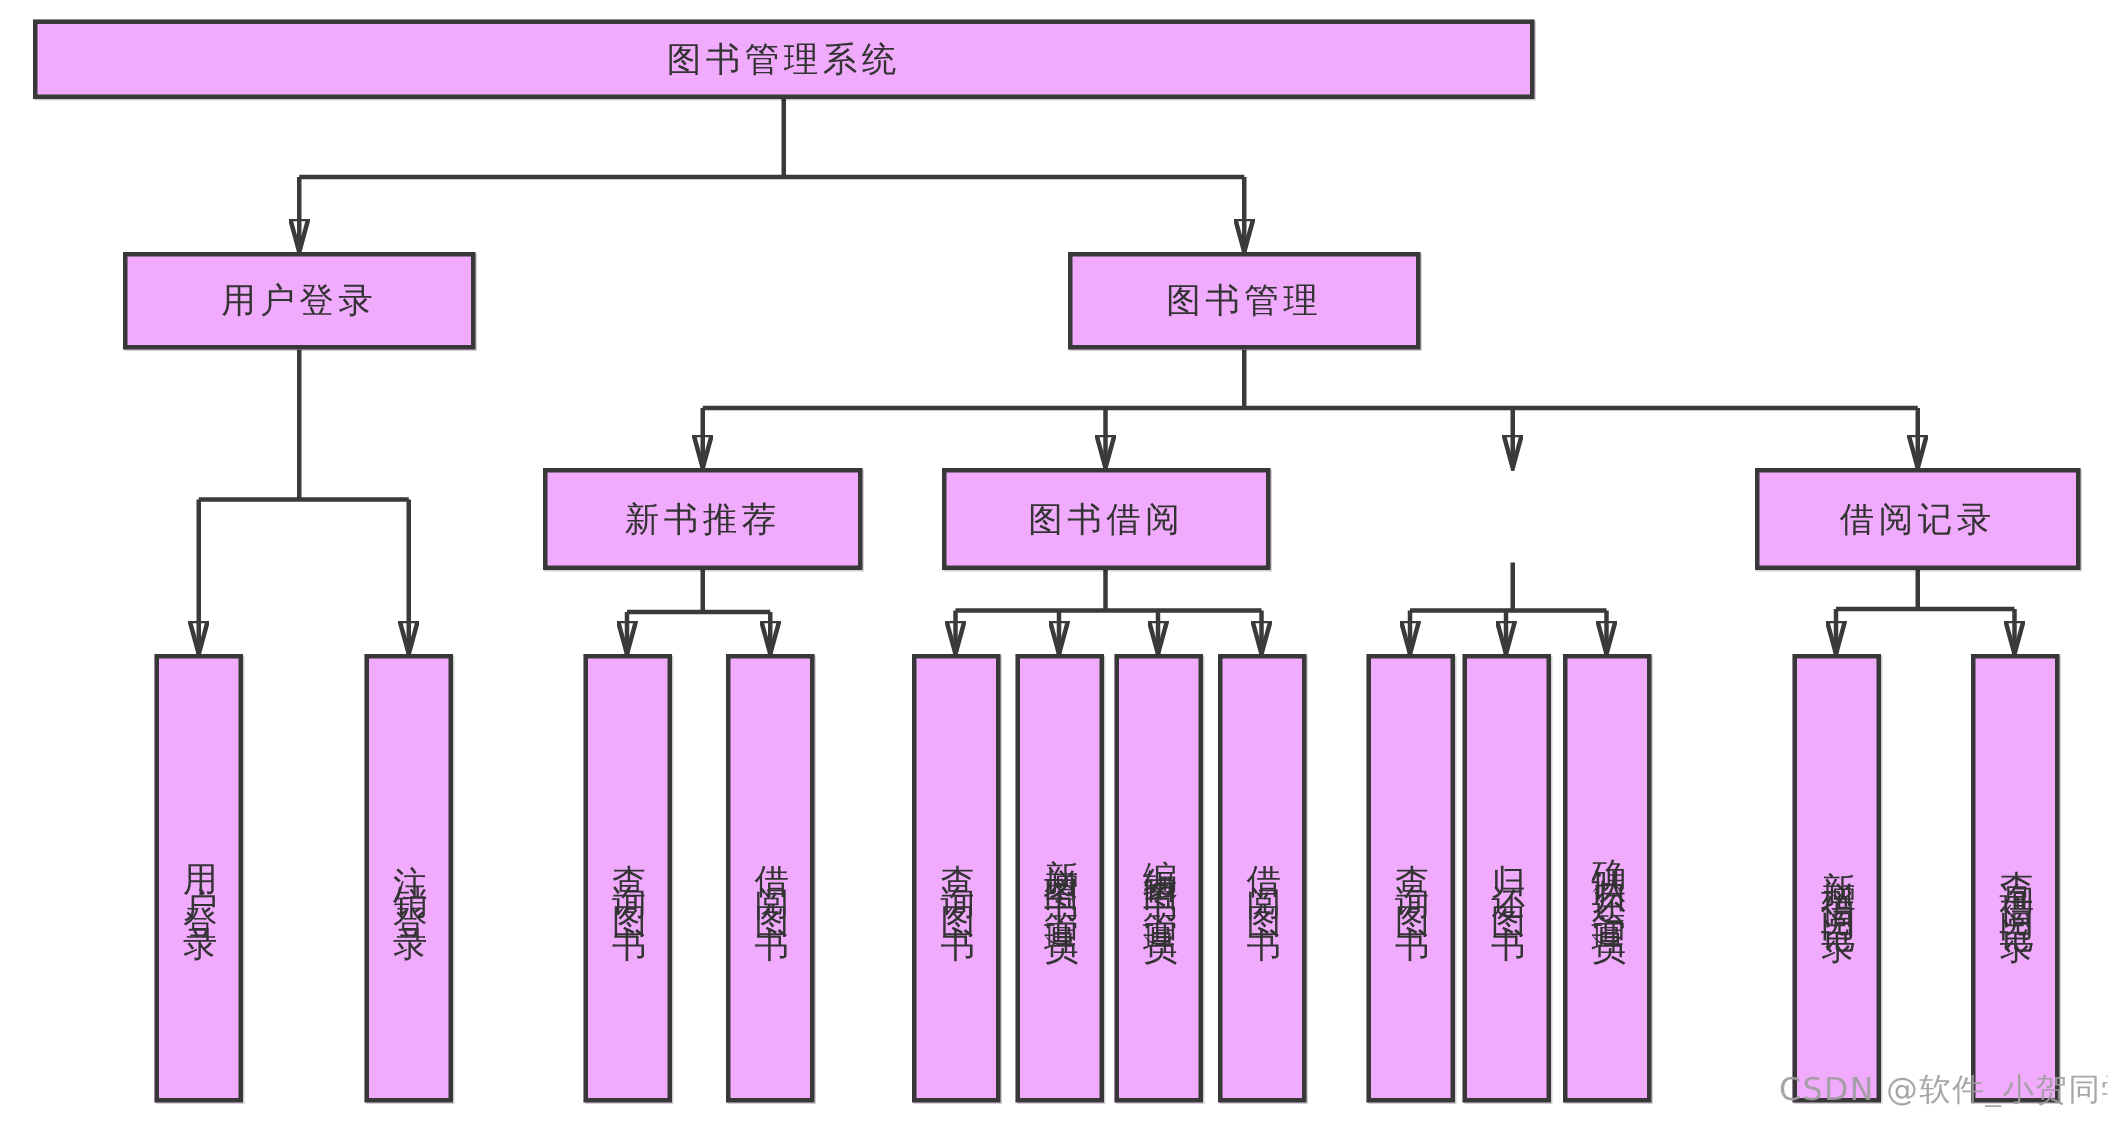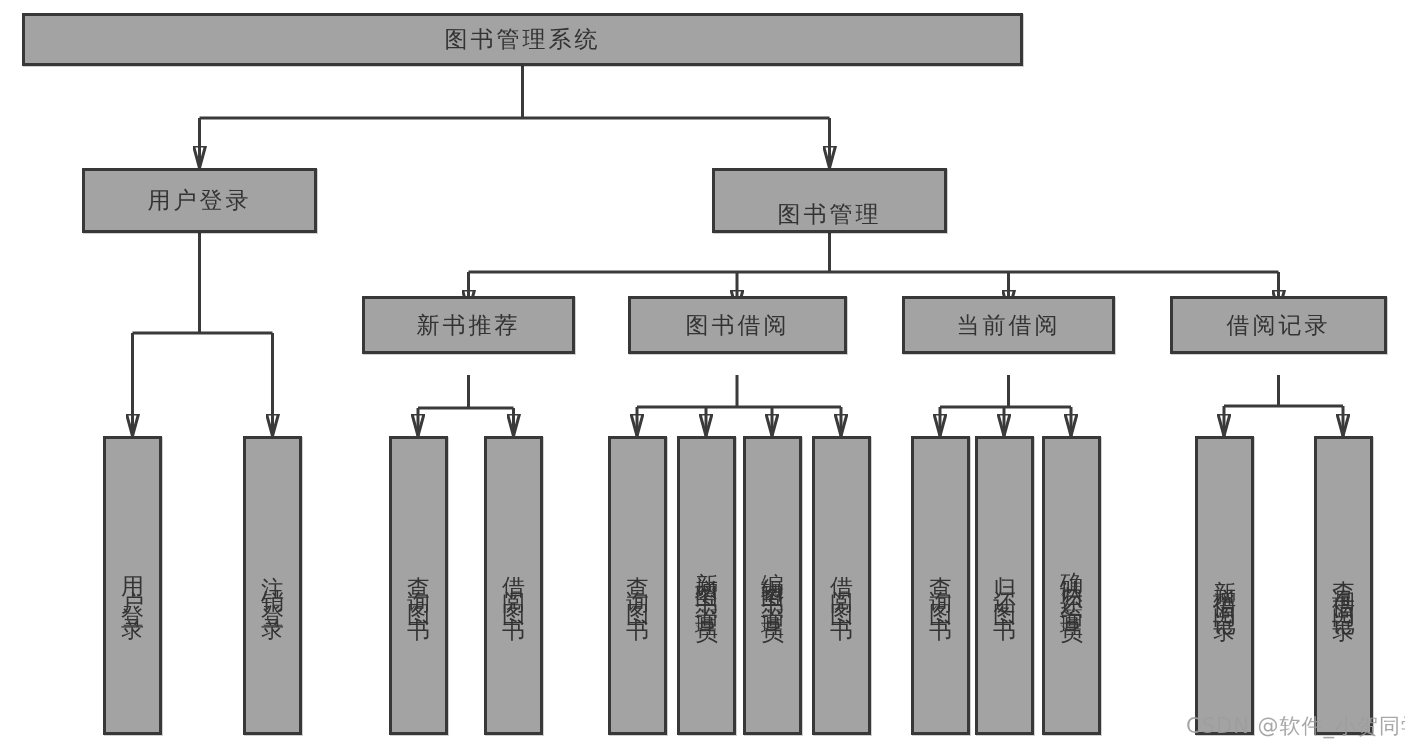--- a/index.html
+++ b/index.html
@@ -8,30 +8,30 @@
     width:1405px;height:747px;
     background:#ffffff;
     font-family:"DejaVu Sans","Liberation Sans",sans-serif;
     overflow:hidden;
   }
   svg.connectors{position:absolute;left:0;top:0;width:1405px;height:747px;}
   svg.connectors path{stroke:#3a3a3a;stroke-width:3;fill:none;}
   .box{
     position:absolute;
     box-sizing:border-box;
-    background:#a3a3a3;
+    background:#f0abfc;
     border:3px solid #383838;
     display:flex;align-items:center;justify-content:center;
     color:#333333;
     box-shadow:1px 1px 0 rgba(0,0,0,0.18);
   }
   .hlabel{font-size:23px;letter-spacing:3px;white-space:nowrap;color:#333333;}
   .root{left:22px;top:13px;width:1001px;height:53px;}
   .lvl2{top:168px;width:235px;height:65px;}
-  .mod{top:296px;height:58px;}
+  .mod{top:312px;height:68px;}
   .leaf{top:436px;width:59px;height:299px;}
   .vtext{
     writing-mode:vertical-rl;
     text-orientation:mixed;
     font-size:23px;
     color:#333333;
     line-height:1;
   }
   .ls-wide{letter-spacing:14px;}
   .ls-mid{letter-spacing:8px;}
@@ -89,32 +89,29 @@
     <path d="M1343,406 V436" marker-end="url(#ah)"></path>
   </svg>
 
   <div class="box root">
     <span class="hlabel">图书管理系统</span>
   </div>
 
   <div class="box lvl2" style="left:82px;">
     <span class="hlabel">用户登录</span>
   </div>
-  <div class="box lvl2" style="left:712px;align-items:flex-end;">
+  <div class="box lvl2" style="left:712px;">
     <span class="hlabel">图书管理</span>
   </div>
 
   <div class="box mod" style="left:362px;width:213px;">
     <span class="hlabel">新书推荐</span>
   </div>
   <div class="box mod" style="left:628px;width:219px;font-family:Liberation Mono, monospace;">
     <span class="hlabel">图书借阅</span>
-  </div>
-  <div class="box mod" style="left:902px;width:213px;">
-    <span class="hlabel">当前借阅</span>
   </div>
   <div class="box mod" style="left:1170px;width:217px;">
     <span class="hlabel">借阅记录</span>
   </div>
 
   <div class="box leaf" style="left:103px;">
     <span class="vtext ls-wide">用户登录</span>
   </div>
   <div class="box leaf" style="left:243px;">
     <span class="vtext ls-wide">注销登录</span>

